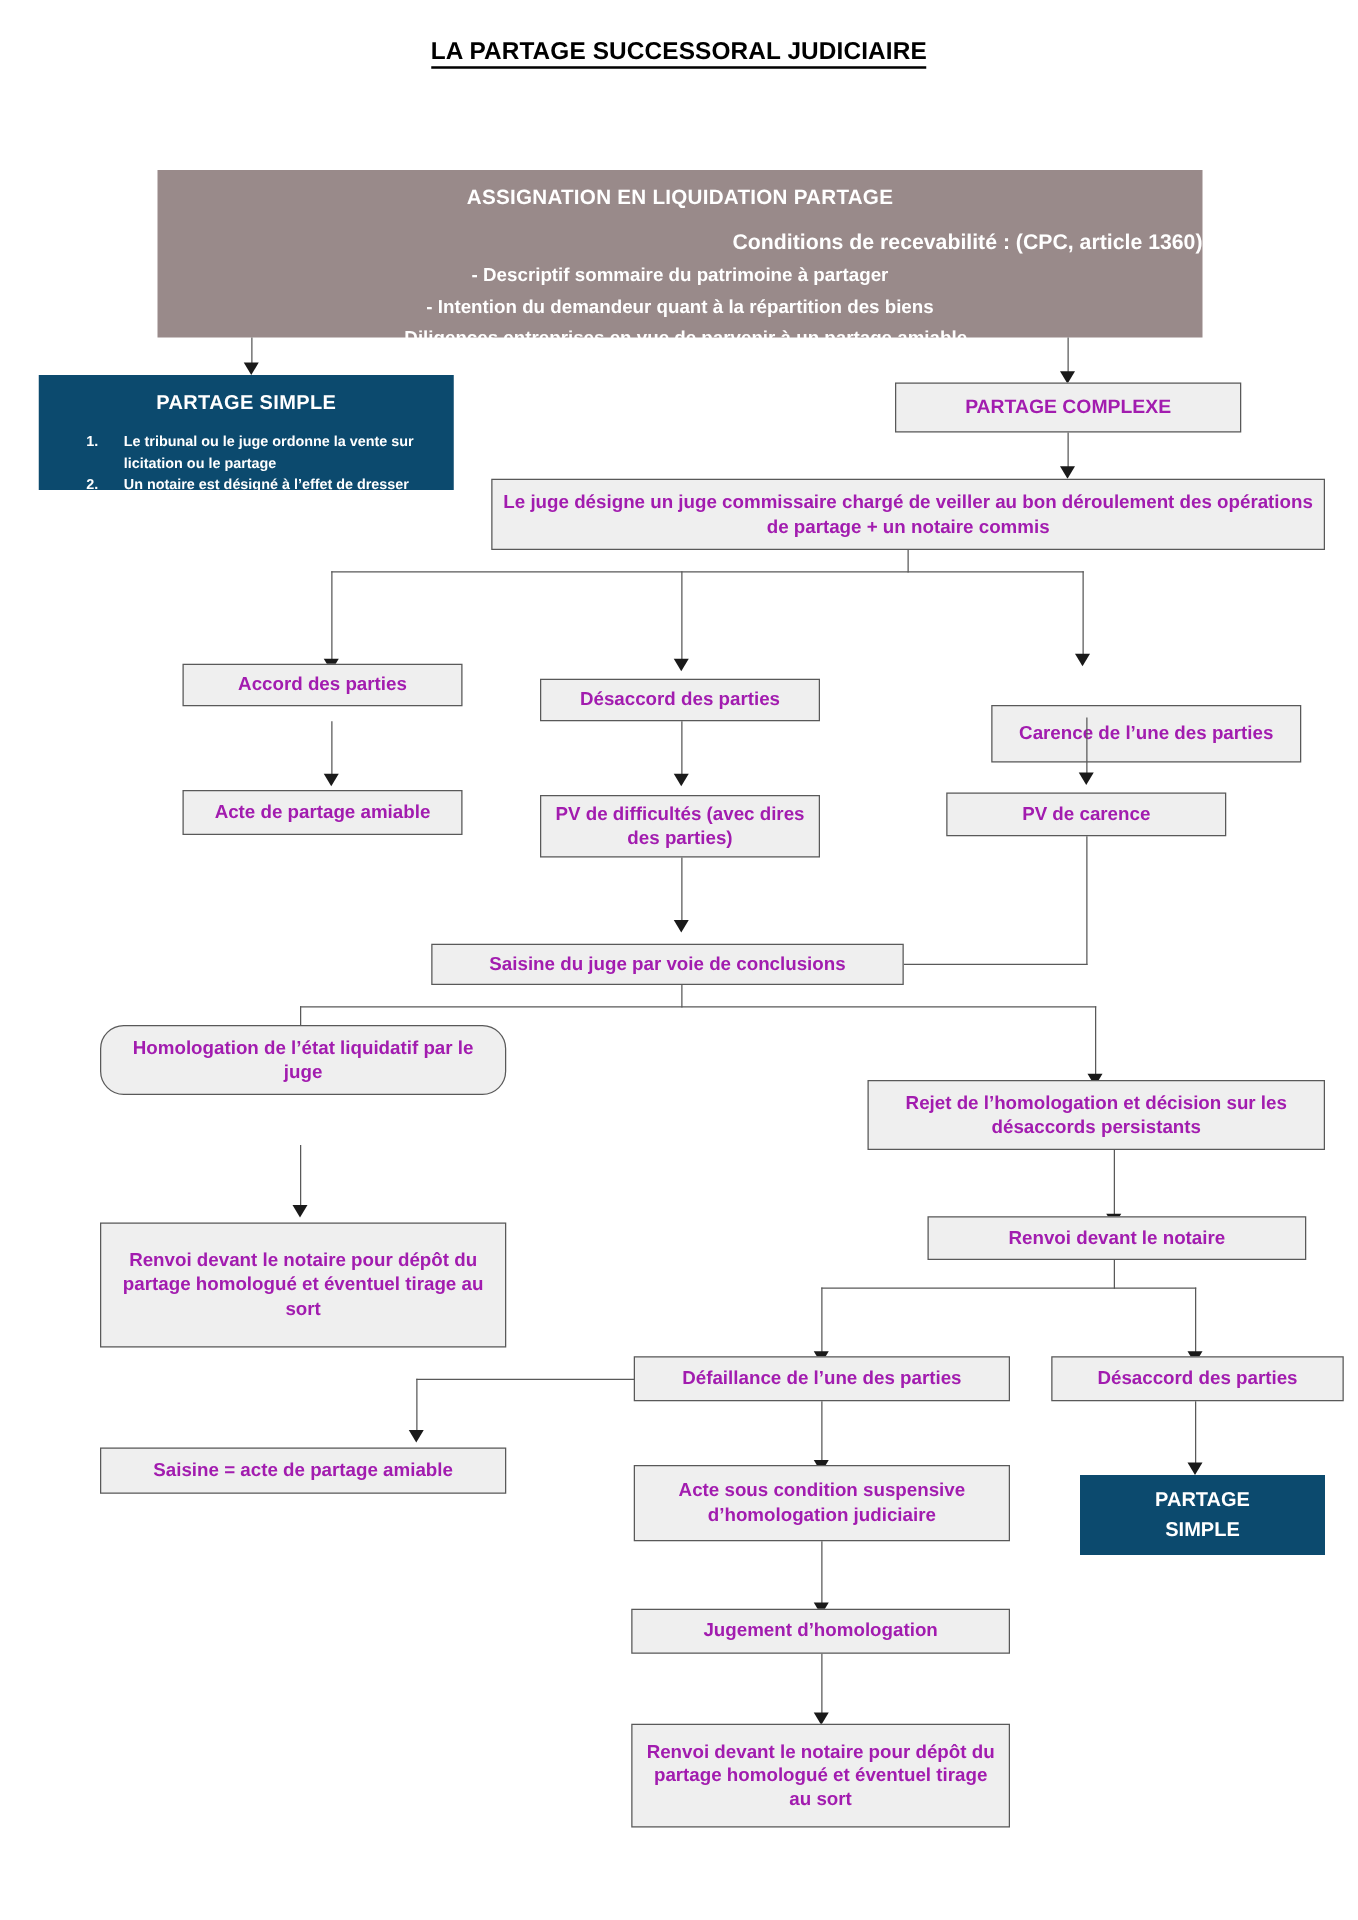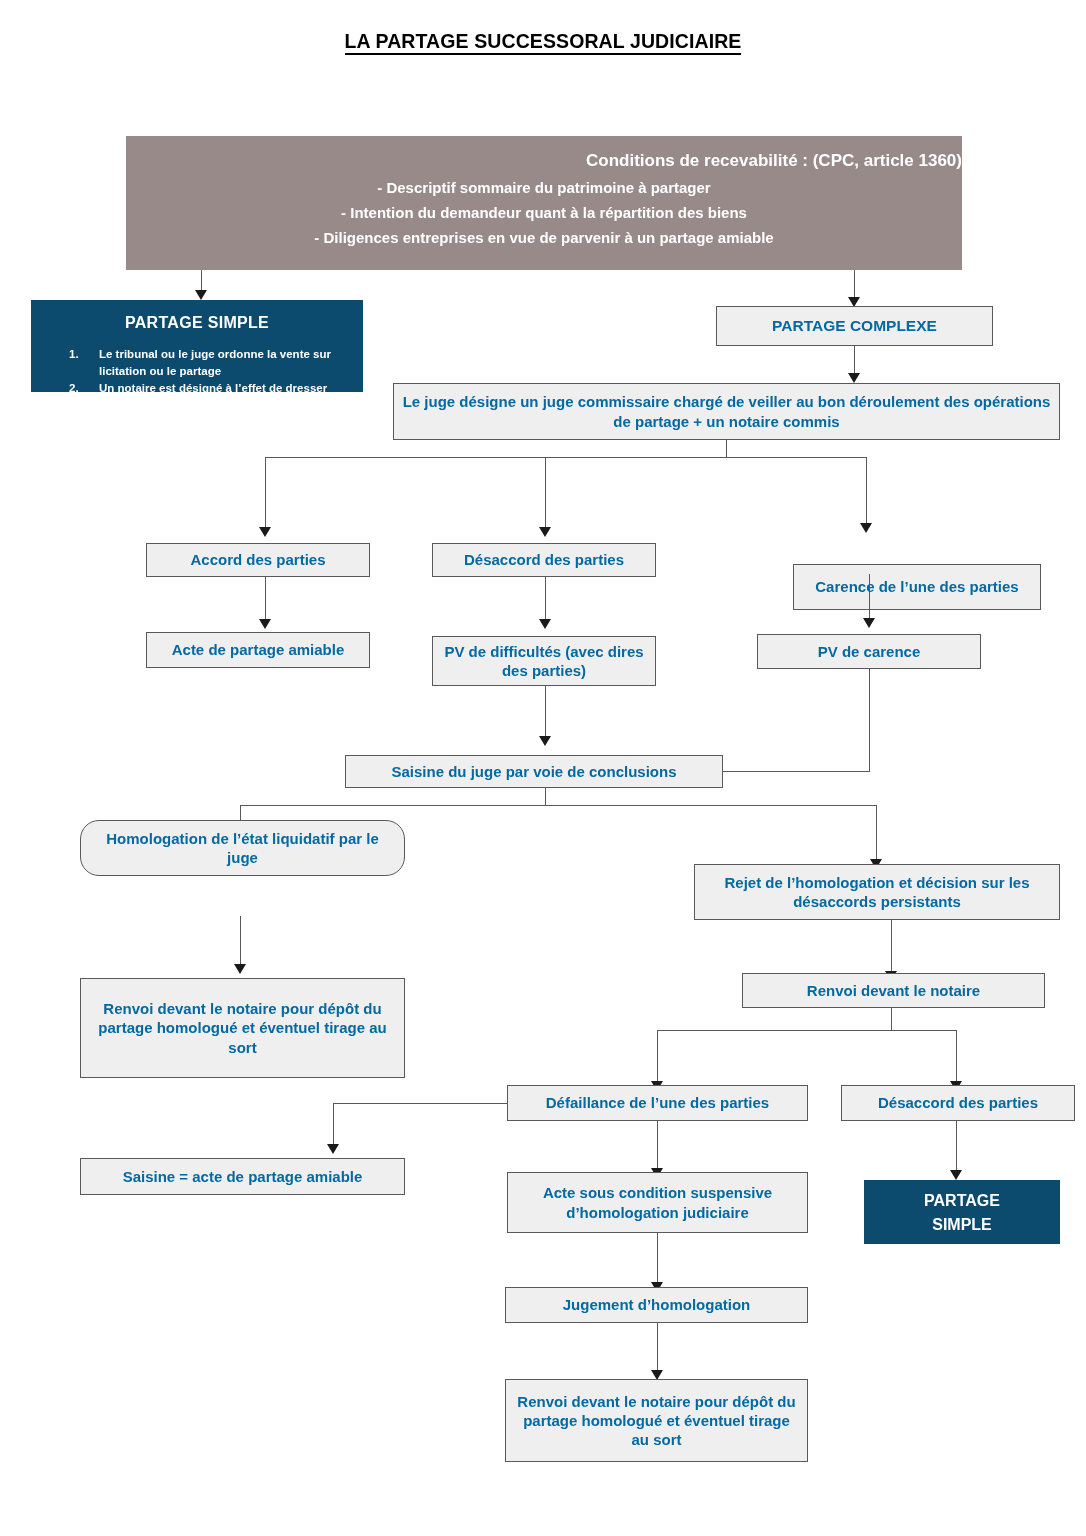--- a/index.html
+++ b/index.html
@@ -40,21 +40,21 @@
     display: flex;
     align-items: center;
     justify-content: center;
     text-align: center;
     line-height: 1.28;
   }
   
   .n-grey {
     background: #efefef;
     border: 1.3px solid #595959;
-    color: #0369a1;
+    color: #a21caf;
     font-weight: bold;
     font-size: 15px;
     padding: 4px 8px;
   }
   
   .n-teal {
     background: #0c4a6e;
     border: none;
     color: #ffffff;
     font-weight: bold;
@@ -134,20 +134,21 @@
   }
 </style>
 </head>
 <body>
 
 <div id="page">
 
   <div class="page-title"><span>LA PARTAGE SUCCESSORAL JUDICIAIRE</span></div>
 
   <div class="node n-mauve" style="left:126px; top:136px; width:836px; height:134px;">
+    <div class="hdr-title">ASSIGNATION EN LIQUIDATION PARTAGE</div>
     <div class="hdr-sub">Conditions de recevabilité : (CPC, article 1360)</div>
     <div class="hdr-li">- Descriptif sommaire du patrimoine à partager</div>
     <div class="hdr-li">- Intention du demandeur quant à la répartition des biens</div>
     <div class="hdr-li">- Diligences entreprises en vue de parvenir à un partage amiable</div>
   </div>
 
   <div class="ln ln-v" style="left:201px; top:270px; height:22px;"></div>
   <div class="arrow" style="left:195px; top:290px;"></div>
 
   <div class="ln ln-v" style="left:854px; top:270px; height:28px;"></div>
@@ -175,21 +176,21 @@
 
   <div class="ln ln-v" style="left:726px; top:440px; height:18px;"></div>
   <div class="ln ln-h" style="left:265px; top:457px; width:602px;"></div>
   <div class="ln ln-v" style="left:265px; top:457px; height:71px;"></div>
   <div class="arrow" style="left:259px; top:527px;"></div>
   <div class="ln ln-v" style="left:545px; top:457px; height:71px;"></div>
   <div class="arrow" style="left:539px; top:527px;"></div>
   <div class="ln ln-v" style="left:866px; top:457px; height:67px;"></div>
   <div class="arrow" style="left:860px; top:523px;"></div>
 
-  <div class="node n-grey" style="left:146px; top:543px; width:224px; height:34px;">Accord des parties</div>
+  <div class="node n-grey" style="left:146px; top:531px; width:224px; height:34px;">Accord des parties</div>
   <div class="node n-grey" style="left:432px; top:543px; width:224px; height:34px;">Désaccord des parties</div>
   <div class="node n-grey" style="left:757px; top:564px; width:248px; height:46px;margin-left:36px;">Carence de l’une des parties</div>
 
   <div class="ln ln-v" style="left:265px; top:577px; height:43px;"></div>
   <div class="arrow" style="left:259px; top:619px;"></div>
   <div class="ln ln-v" style="left:545px; top:577px; height:43px;"></div>
   <div class="arrow" style="left:539px; top:619px;"></div>
   <div class="ln ln-v" style="left:869px; top:574px; height:45px;"></div>
   <div class="arrow" style="left:863px; top:618px;"></div>
 

